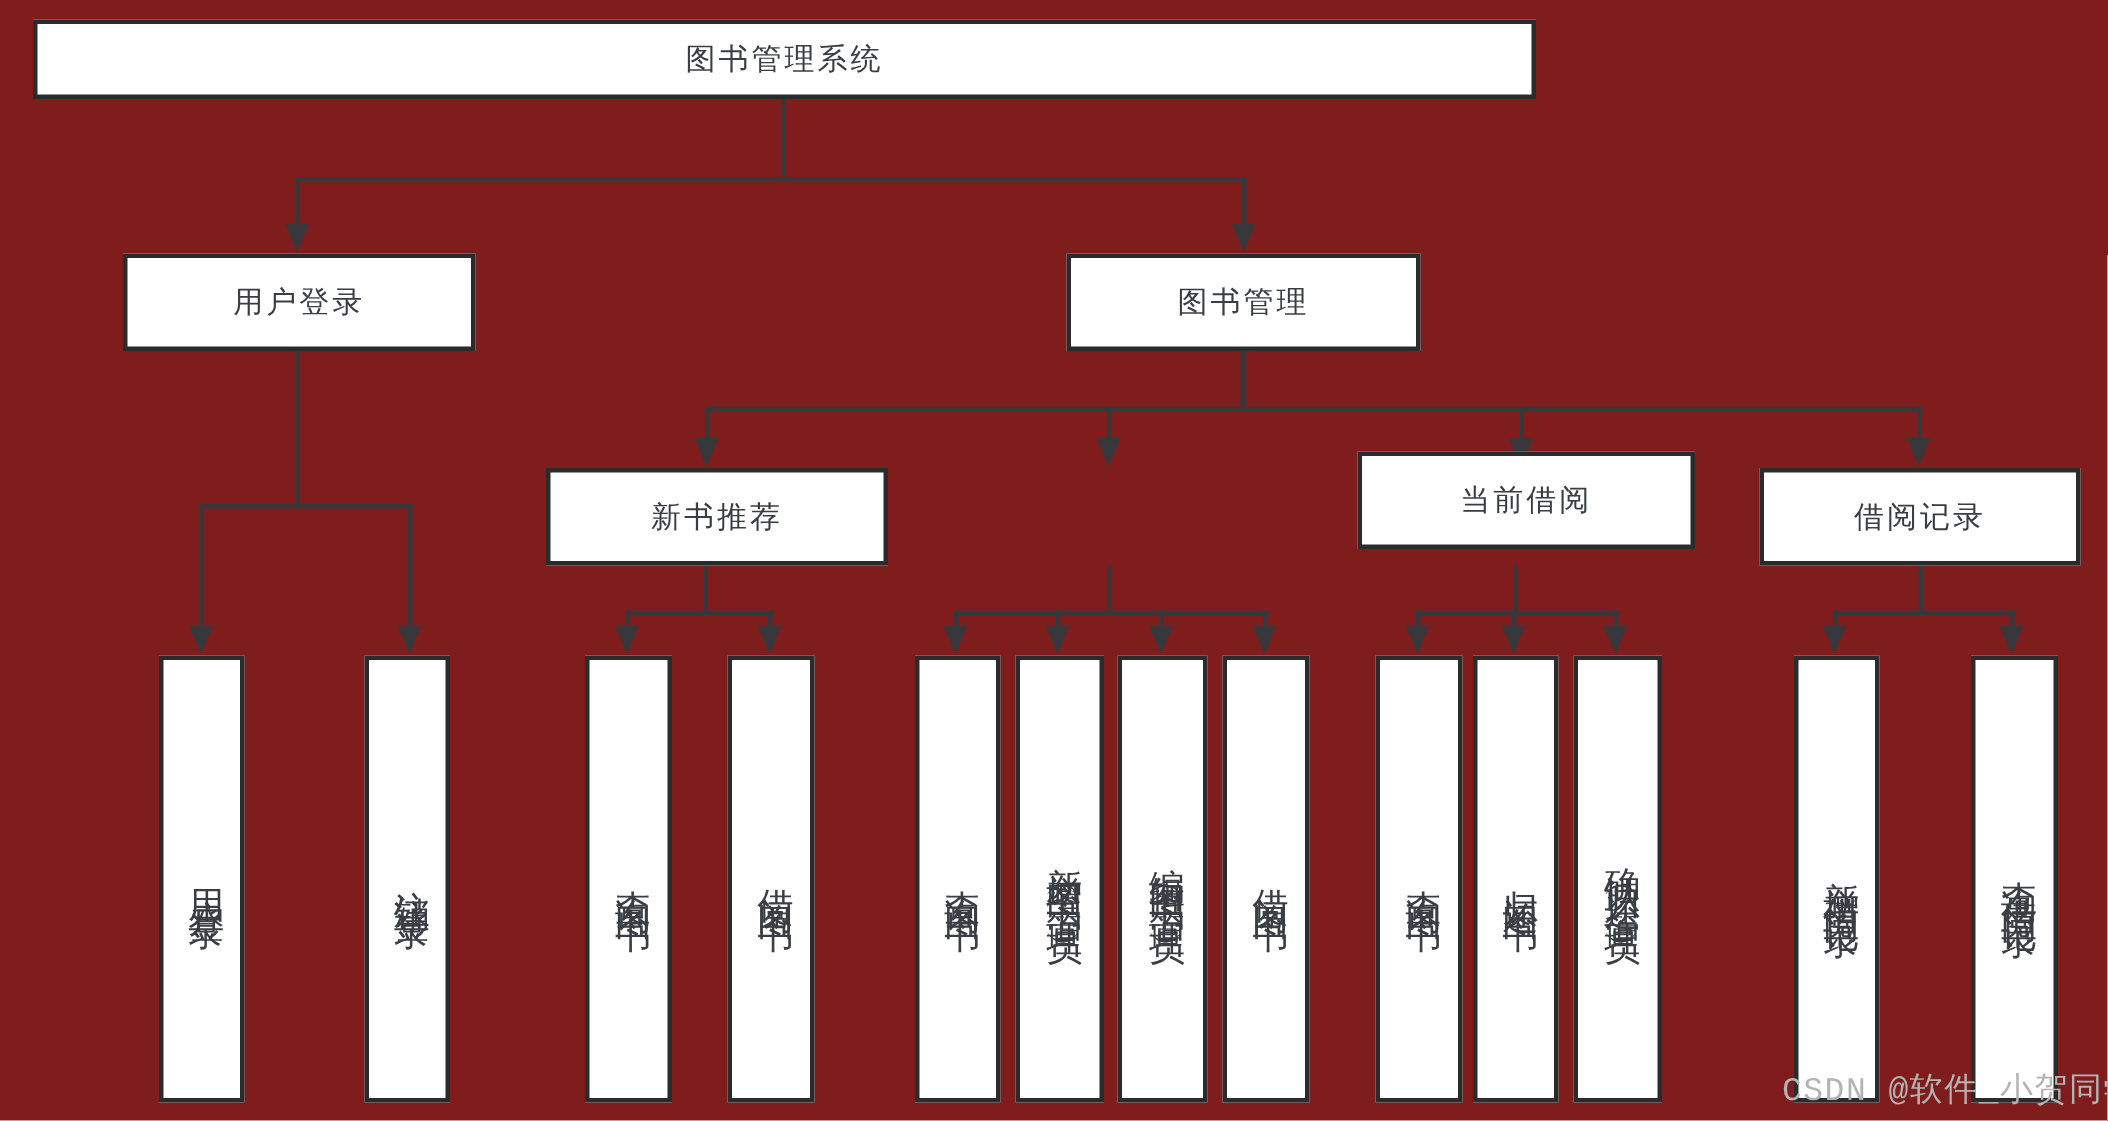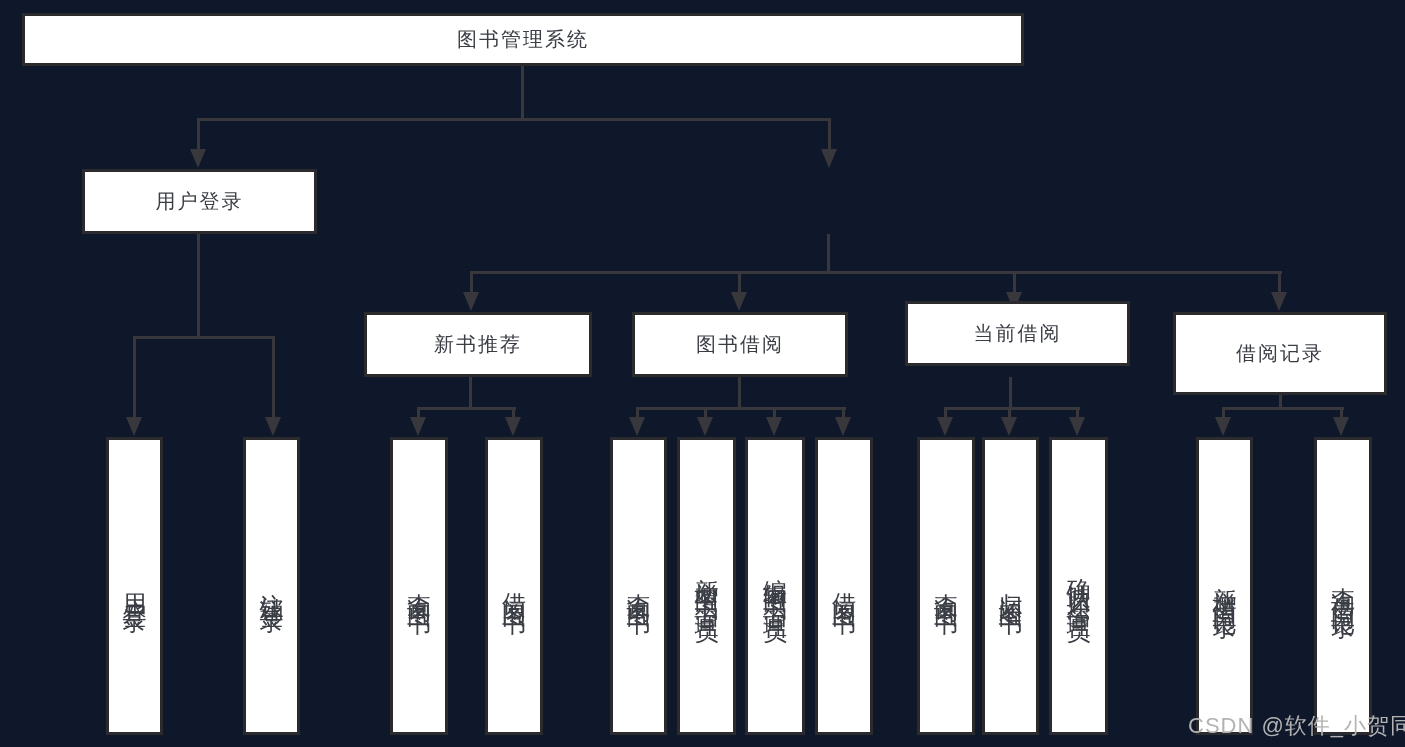--- a/index.html
+++ b/index.html
@@ -1,18 +1,18 @@
 <!DOCTYPE html>
 <html><head>
 <meta charset="utf-8">
 <style>
   html,body{margin:0;padding:0;background:#ffffff;}
   .canvas{
-    position:relative;width:1405px;height:747px;background:#0f172a;
-    overflow:hidden;font-family:Liberation Sans, sans-serif;
+    position:relative;width:1405px;height:747px;background:#7f1d1d;
+    overflow:hidden;font-family:Liberation Mono, monospace;
   }
   
   .box{
     position:absolute;box-sizing:border-box;background:#ffffff;
     border:3px solid #2b2b2e;display:flex;align-items:center;justify-content:center;
     color:#3a3d44;font-size:20px;letter-spacing:2px;white-space:nowrap;z-index:2;
   }
   .vbox{
     writing-mode:vertical-rl;text-orientation:mixed;
     font-size:24px;letter-spacing:6px;line-height:1;
@@ -41,20 +41,21 @@
   <div>
     <div class="vline" style="left:521px;top:66px;height:52px;"></div>
     <div class="hline" style="left:197px;top:118px;width:634px;"></div>
     <div class="vline" style="left:197px;top:118px;height:34px;"></div>
     <div class="ahead" style="left:190px;top:149px;"></div>
     <div class="vline" style="left:828px;top:118px;height:34px;"></div>
     <div class="ahead" style="left:821px;top:149px;"></div>
   </div>
 
   <div class="box" style="left:82px;top:169px;width:235px;height:65px;">用户登录</div>
+  <div class="box" style="left:711px;top:169px;width:236px;height:65px;">图书管理</div>
 
   <div>
     <div class="vline" style="left:197px;top:234px;height:102px;"></div>
     <div class="hline" style="left:133px;top:336px;width:142px;"></div>
     <div class="vline" style="left:133px;top:336px;height:84px;"></div>
     <div class="ahead" style="left:126px;top:417px;"></div>
     <div class="vline" style="left:272px;top:336px;height:84px;"></div>
     <div class="ahead" style="left:265px;top:417px;"></div>
   </div>
 
@@ -65,23 +66,22 @@
     <div class="ahead" style="left:463px;top:292px;"></div>
     <div class="vline" style="left:738px;top:271px;height:24px;"></div>
     <div class="ahead" style="left:731px;top:292px;"></div>
     <div class="vline" style="left:1013px;top:271px;height:24px;"></div>
     <div class="ahead" style="left:1006px;top:292px;"></div>
     <div class="vline" style="left:1278px;top:271px;height:24px;"></div>
     <div class="ahead" style="left:1271px;top:292px;"></div>
   </div>
 
   <div class="box" style="left:364px;top:312px;width:228px;height:65px;">新书推荐</div>
-  <div class="box" style="left:632px;top:312px;width:216px;height:65px;">图书借阅</div>
   <div class="box" style="left:905px;top:301px;width:225px;height:65px;">当前借阅</div>
-  <div class="box" style="left:1173px;top:312px;width:214px;height:83px;">借阅记录</div>
+  <div class="box" style="left:1173px;top:312px;width:214px;height:65px;">借阅记录</div>
 
   <div>
     <div class="vline" style="left:469px;top:377px;height:30px;"></div>
     <div class="hline" style="left:417px;top:407px;width:99px;"></div>
     <div class="vline" style="left:417px;top:407px;height:13px;"></div>
     <div class="ahead" style="left:410px;top:417px;"></div>
     <div class="vline" style="left:512px;top:407px;height:13px;"></div>
     <div class="ahead" style="left:505px;top:417px;"></div>
   </div>
 

